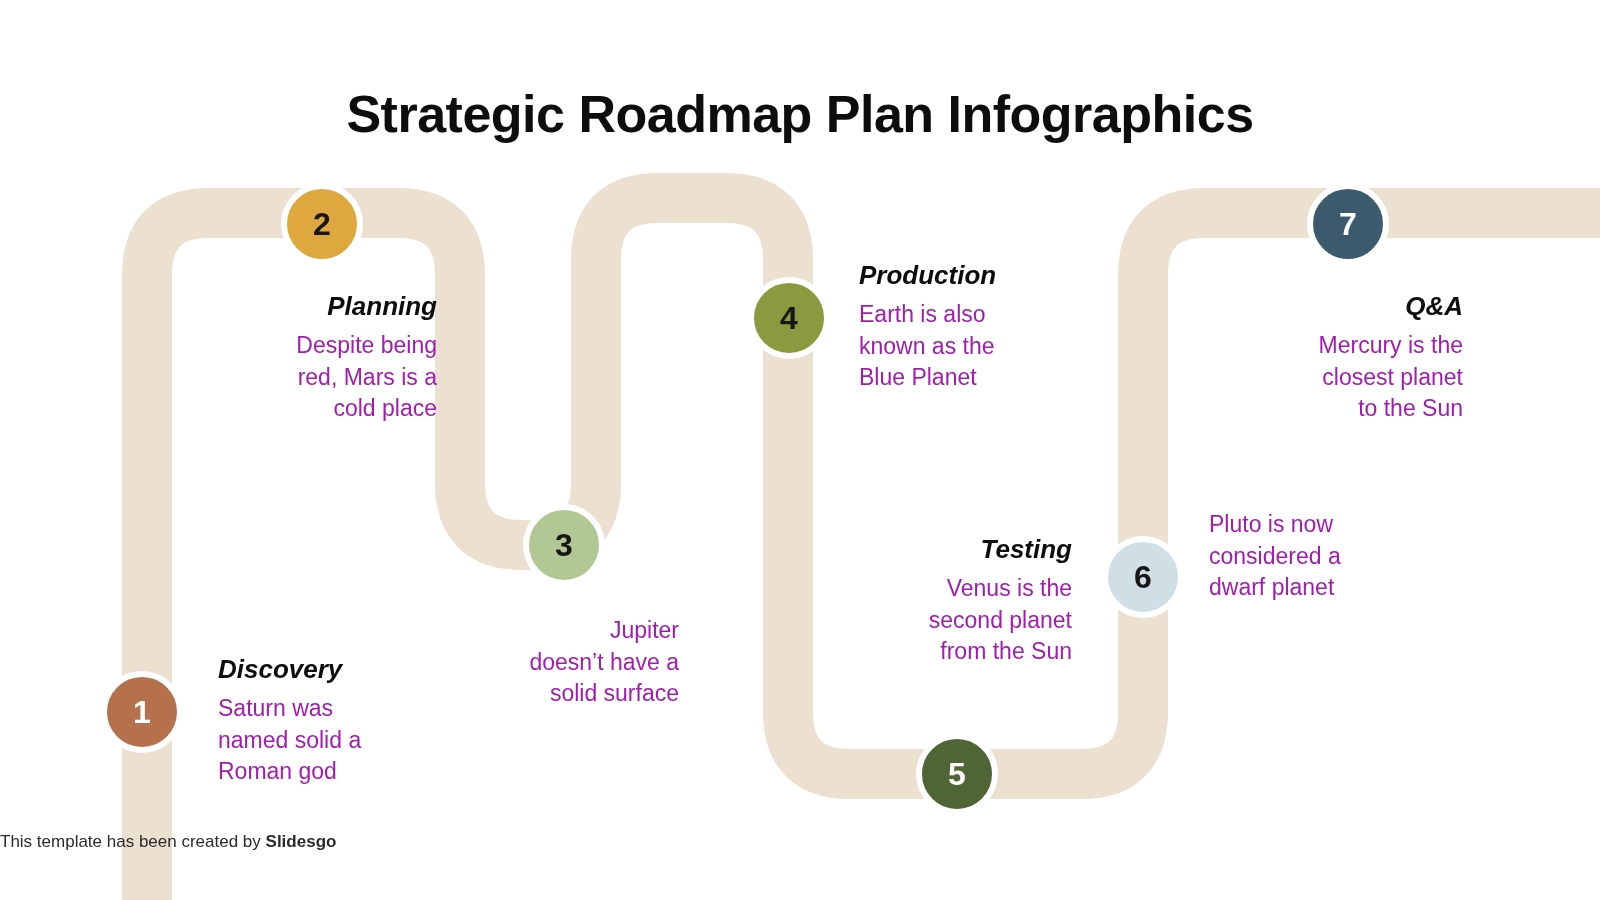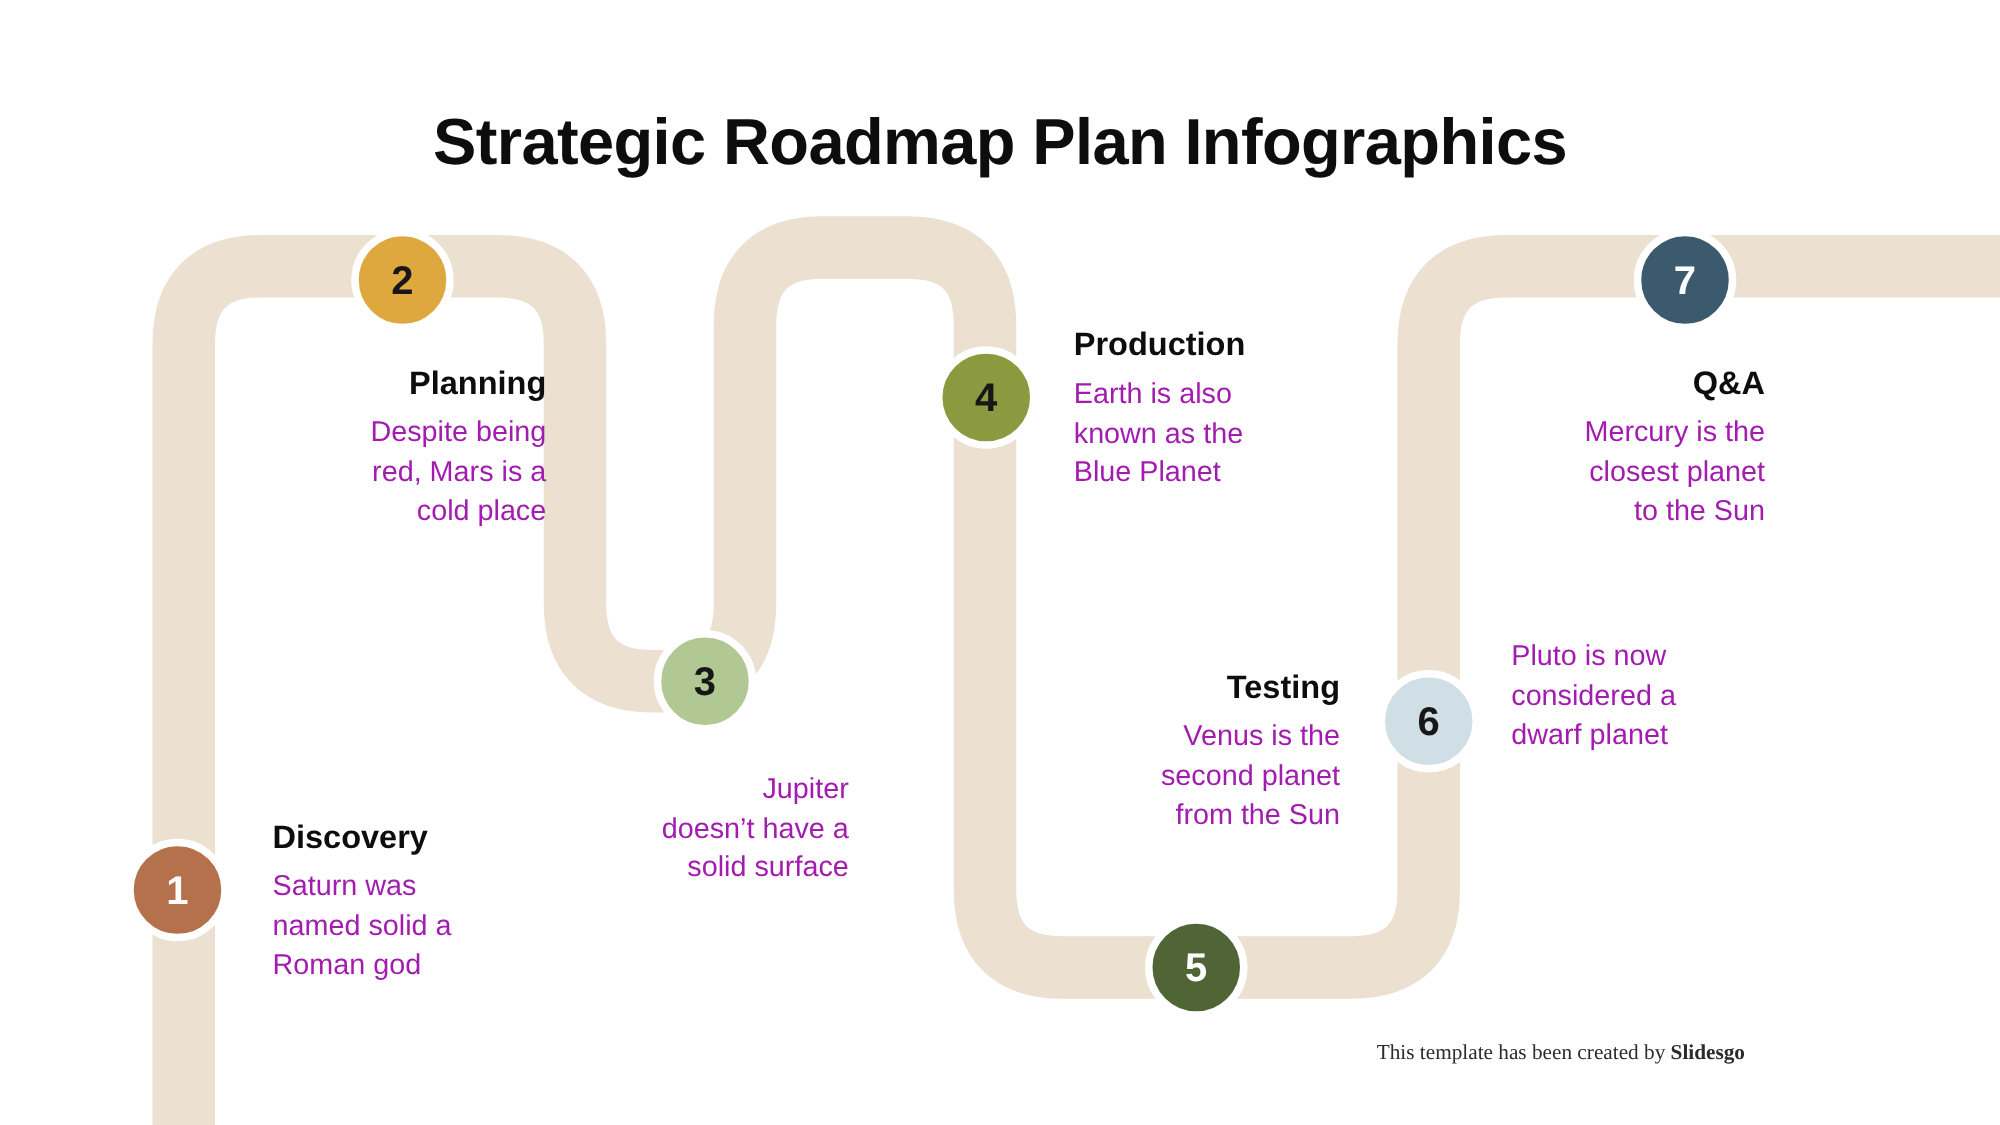--- a/index.html
+++ b/index.html
@@ -61,40 +61,40 @@
   }
   .step-text.align-center { text-align: right; }
   .step-text.align-left   { text-align: left; }
 
   .step-heading {
     font-size: 26px;
     font-weight: bold;
     color: #0d0d0d;
     line-height: 1.15;
     margin: 0 0 8px 0;
+    font-style: italic;
   }
   .step-desc {
     font-size: 23px;
     font-weight: normal;
     color: #a21caf;
     line-height: 1.38;
     margin: 0;
     white-space: pre-line;
   }
 
   
   #footer-credit {
     position: absolute;
     left: 0;
     top: 832px;
     width: 1396px;
-    text-align: right;
+    text-align: left;
     font-size: 17px;
     color: #2b2b2b;
-    font-family: Liberation Serif, serif;
   }
   #footer-credit .brand { font-weight: bold; }
 </style>
 </head>
 <body>
 
 <div id="stage" style="background: rgb(255, 255, 255);">
 
   <div id="page-title">Strategic Roadmap Plan Infographics</div>
 
@@ -178,21 +178,21 @@
   </div>
   <div class="step-text align-left" style="left:1209px; top:509px; width:235px;">
     <p class="step-desc">Pluto is now
 considered a
 dwarf planet</p>
   </div>
 
   <div class="step-node" style="left: 1307px; top: 183px; background: rgb(59, 90, 110); color: rgb(255, 255, 255);">
     <span>7</span>
   </div>
-  <div class="step-text align-center" style="left:1182px; top:292px; width:230px;">
+  <div class="step-text align-center" style="left:1233px; top:292px; width:230px;">
     <p class="step-heading">Q&amp;A</p>
     <p class="step-desc">Mercury is the
 closest planet
 to the Sun</p>
   </div>
 
   <div id="footer-credit">
     <span>This template has been created by </span><span class="brand">Slidesgo</span>
   </div>
 

